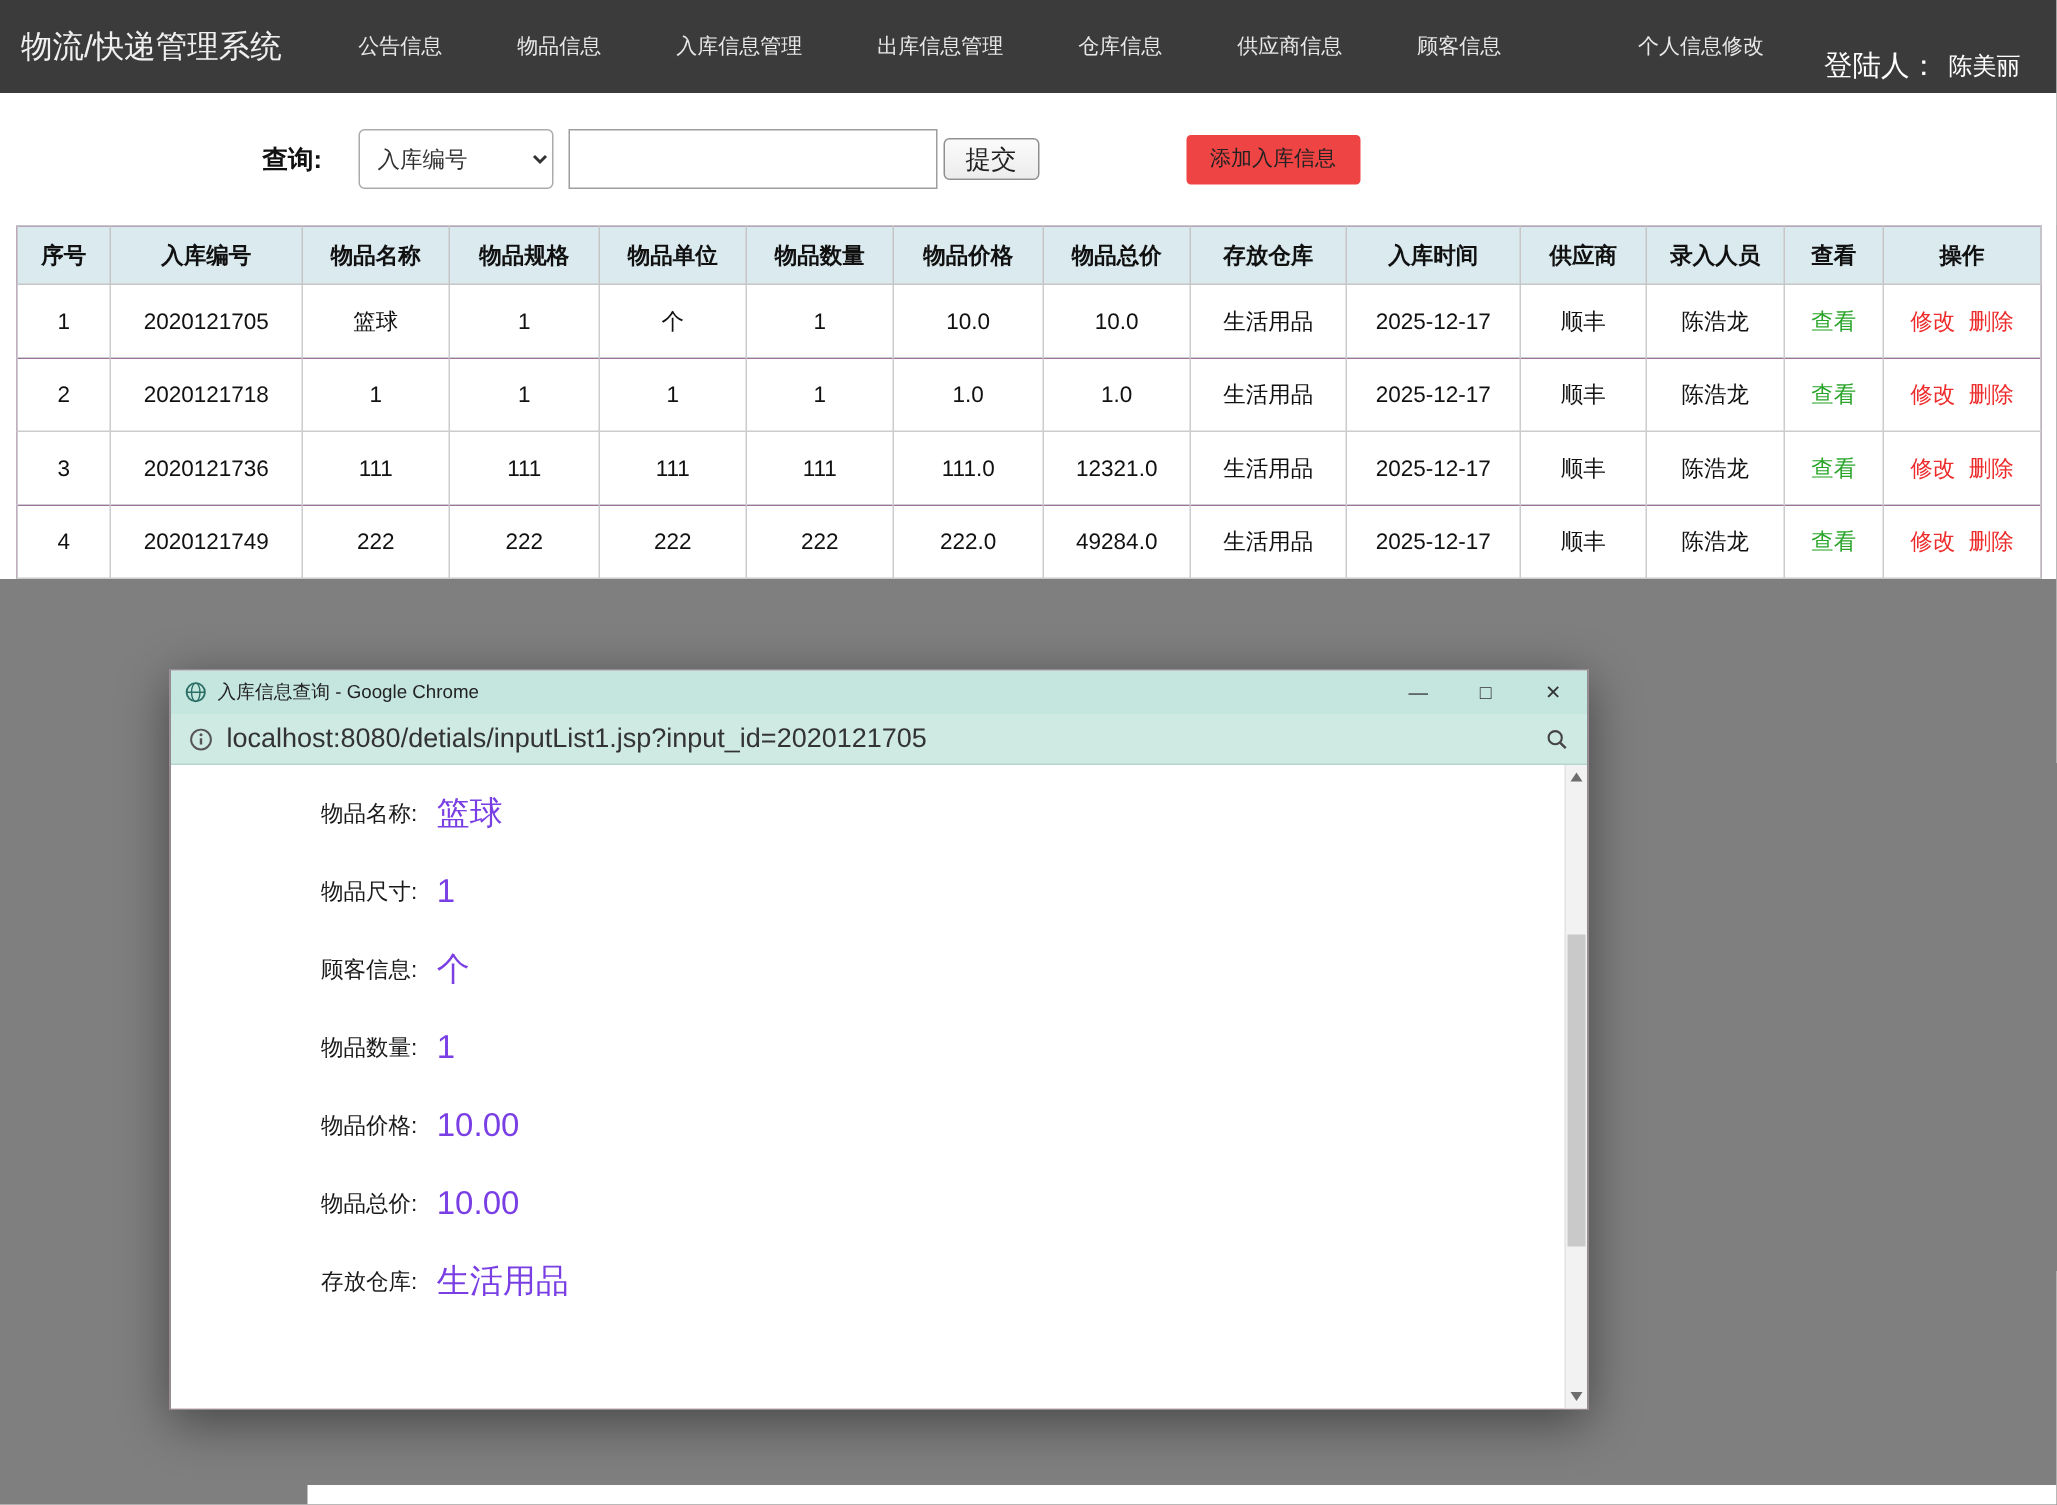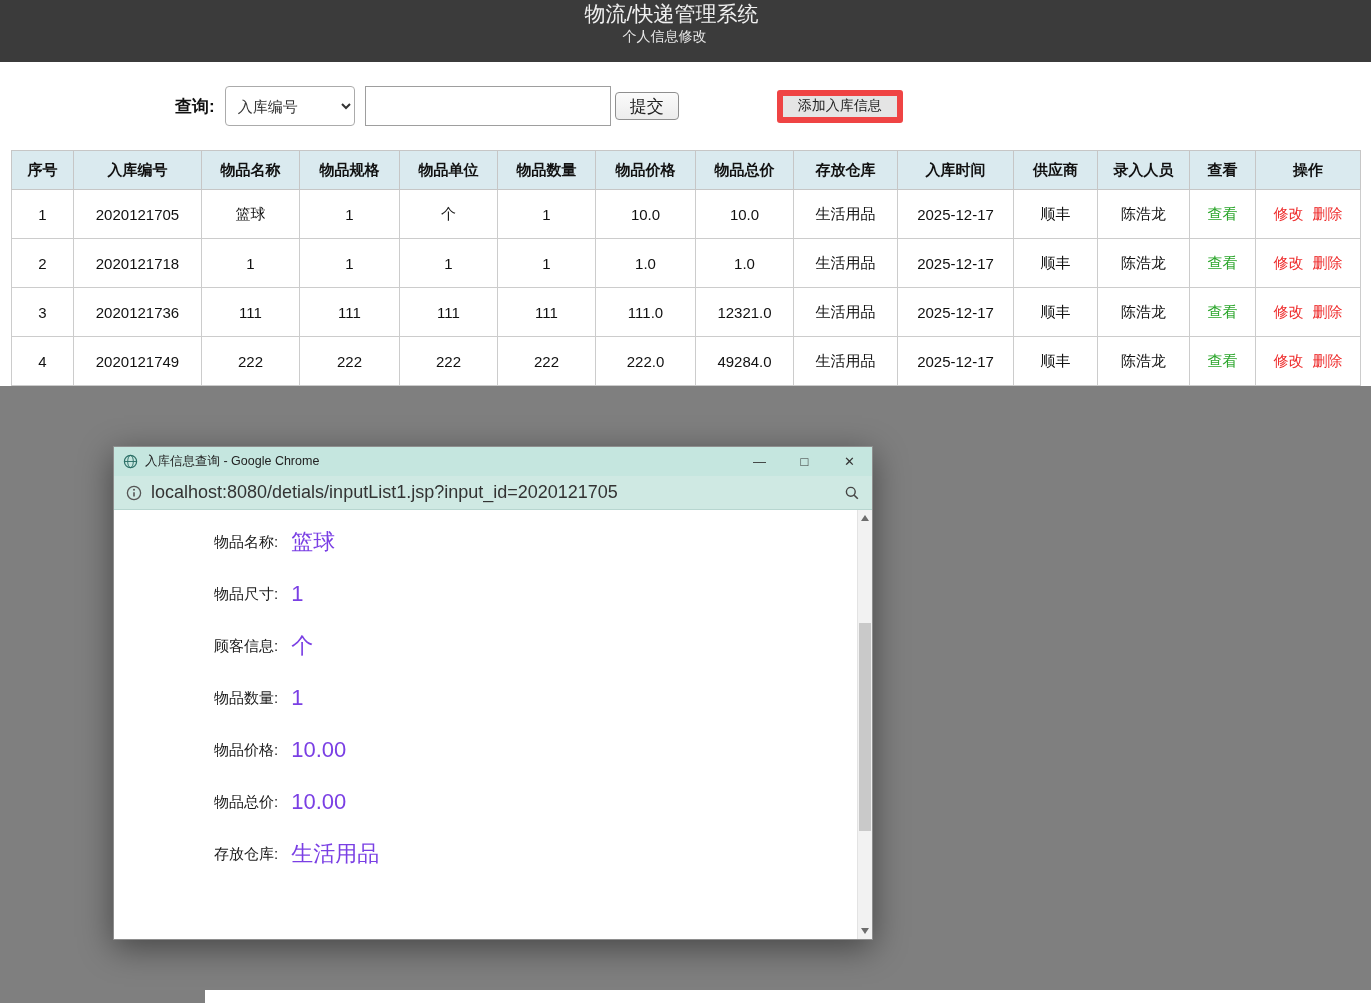--- a/index.html
+++ b/index.html
@@ -4,51 +4,51 @@
 <style>
   * { box-sizing: border-box; }
   html,body { margin:0; padding:0; }
   body {
     font-family: "Liberation Sans", "DejaVu Sans", sans-serif;
     width:1371px; height:1003px;
   }
   .page { position:relative; width:1371px; height:1003px; background:#7f7f7f; overflow:hidden; }
 
   
-  .navbar { height:62px; background:#3b3b3b; display:flex; align-items:center; padding:0 16px 0 14px;flex-direction:column; }
+  .navbar { height:62px; background:#3b3b3b; display:flex; align-items:center; padding:0 16px 0 14px; }
   .brand { font-size:21px; color:#f0f0f0; margin-right:26px; white-space:nowrap; }
   .nav-items { display:flex; align-items:center; }
   .nav-item { font-size:14px; color:#e8e8e8; padding:0 25px; cursor:pointer; white-space:nowrap; }
   .nav-spacer { flex:1; }
   .nav-profile { font-size:14px; color:#e8e8e8; margin-right:40px; cursor:pointer; white-space:nowrap; }
   .login { display:flex; align-items:center; white-space:nowrap;margin-top:26px; }
   .login-label { font-size:19px; color:#ffffff; }
   .login-user { font-size:16px; color:#ffffff; margin-left:7px; margin-right:8px; }
 
   
   .content-white { background:#ffffff; }
   .search-bar { height:88px; display:flex; align-items:center; padding-left:175px; background:#fff; }
-  .search-label { font-weight:bold; font-size:17px; color:#111; margin-right:10px; }
+  .search-label { font-weight:bold; font-size:17px; color:#111; margin-right:24px; }
   .field-select { width:130px; height:40px; font-size:15px; color:#333; border:1px solid #ababab; border-radius:4px; background:#fff; padding:0 8px; margin-right:10px; }
   .search-input { width:246px; height:40px; border:1px solid #9e9e9e; font-size:15px; padding:0 8px; }
   .submit-btn { width:64px; height:28px; margin-left:4px; font-size:17px; color:#222;
     background:linear-gradient(#fbfbfb,#ececec); border:1px solid #8f8f8f; border-radius:4px; cursor:pointer; }
   .add-btn { margin-left:98px; height:33px; padding:0 15px; font-size:14px; color:#222;
-    background:#e5e5e5; border:6px solid #ef4444; border-radius:3px; cursor:pointer; }
+    background:#ef4444; border:1px solid #ef4444; border-radius:3px; cursor:pointer; }
 
   
   .data-table { width:1349px; margin:0 11px; border-collapse:collapse; table-layout:fixed; background:#701a75; }
   .data-table th { background:#daeaef; border:1px solid #c6c6c6; height:39px; font-size:15px; font-weight:bold; color:#111; text-align:center; }
   .data-table td { border:1px solid #cccccc; height:49px; text-align:center; font-size:15px; color:#111; background:#fff; overflow:hidden; white-space:nowrap; }
   .link-view { color:#2aa52a; cursor:pointer; }
   .link-op { color:#ee2c2c; cursor:pointer; }
   .link-op + .link-op { margin-left:9px; }
 
   
-  .popup { position:absolute; left:113px; top:446px; width:760px; height:494px; background:#f9a8d4;
+  .popup { position:absolute; left:113px; top:446px; width:946px; height:494px; background:#f9a8d4;
     border:1px solid #8e8e8e; box-shadow:0 8px 32px rgba(0,0,0,0.45); }
   .popup-titlebar { height:29px; background:#c5e6df; display:flex; align-items:center; padding-left:9px; }
   .globe-icon { display:flex; align-items:center; }
   .popup-title { font-size:12.5px; color:#222; margin-left:7px; flex:1; white-space:nowrap; overflow:hidden; }
   .win-btn { width:45px; height:29px; display:flex; align-items:center; justify-content:center;
     font-size:13px; color:#333; cursor:pointer; user-select:none; }
   .popup-addressbar { height:34px; background:#cfe9e3; display:flex; align-items:center; padding:0 12px;
     border-bottom:1px solid #b7d6d0; }
   .info-icon { margin-right:9px; display:flex; align-items:center; }
   .url-text { font-size:18px; color:#333; flex:1; white-space:nowrap; overflow:hidden; }
@@ -68,20 +68,29 @@
 
   .bottom-strip { position:absolute; left:205px; right:0; bottom:0; height:13px; background:#ffffff; }
 </style>
 </head>
 <body>
 
 <div class="page">
 
   <nav class="navbar">
     <div class="brand">物流/快递管理系统</div>
+    <div class="nav-items">
+      <span class="nav-item">公告信息</span>
+      <span class="nav-item">物品信息</span>
+      <span class="nav-item">入库信息管理</span>
+      <span class="nav-item">出库信息管理</span>
+      <span class="nav-item">仓库信息</span>
+      <span class="nav-item">供应商信息</span>
+      <span class="nav-item">顾客信息</span>
+    </div>
     <div class="nav-spacer"></div>
     <span class="nav-profile">个人信息修改</span>
     <div class="login">
       <span class="login-label">登陆人：</span>
       <span class="login-user">陈美丽</span>
     </div>
   </nav>
 
   <div class="content-white">
     <div class="search-bar">

